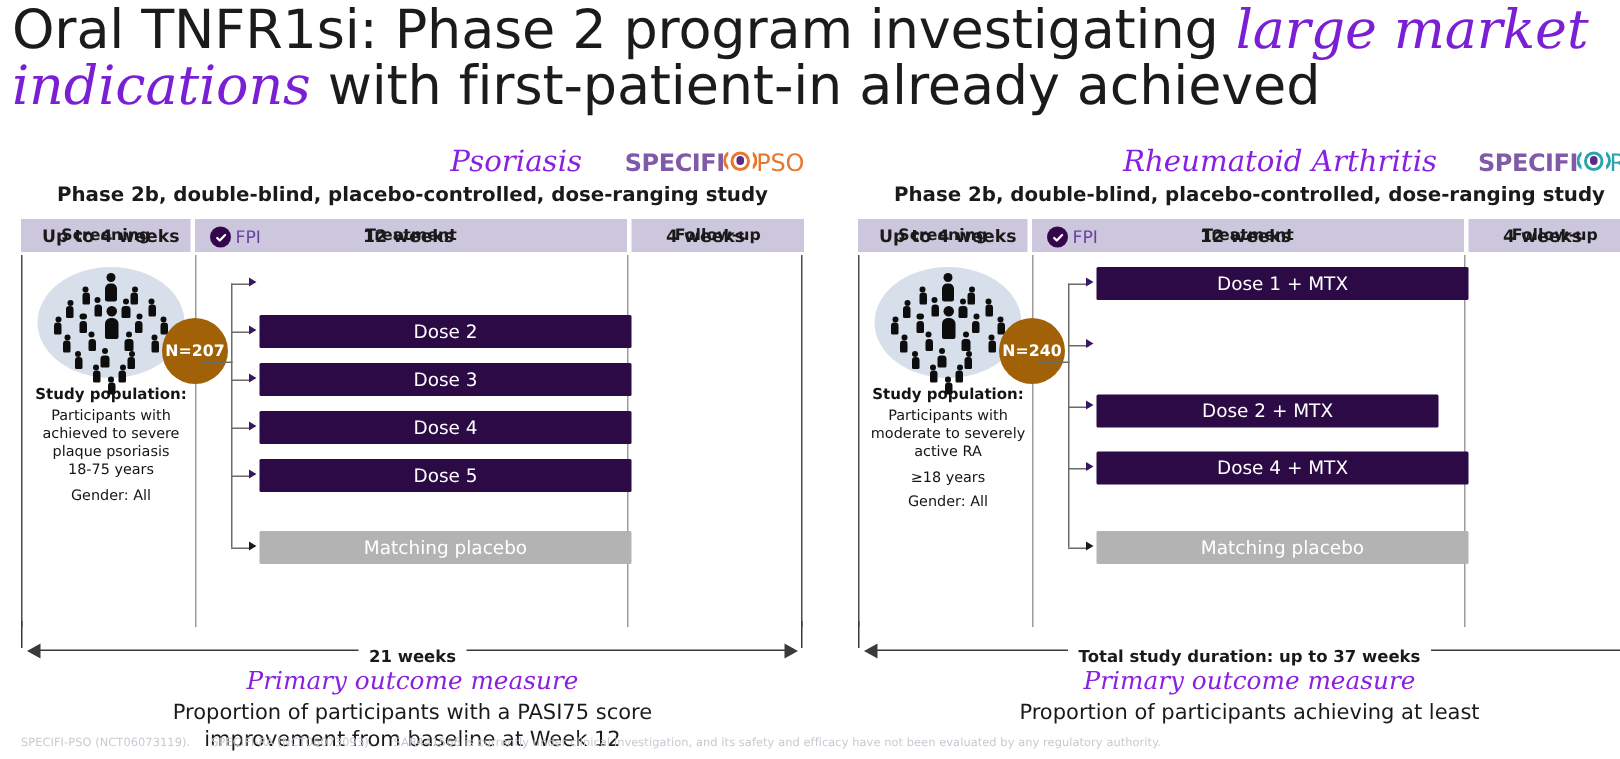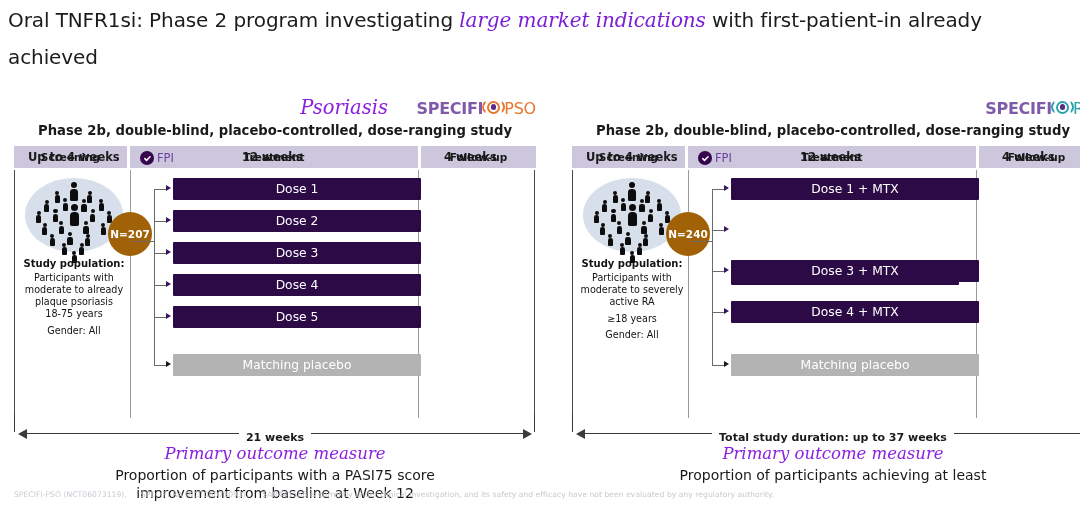--- a/index.html
+++ b/index.html
@@ -6,21 +6,21 @@
   body{
     width:1080px;height:506px;background:#ffffff;
     font-family:"DejaVu Sans","Liberation Sans",sans-serif;
     color:#1a1a1a;overflow:hidden;position:relative;
   }
   .slide{position:relative;width:1080px;height:506px;}
 
   
   .title{
     position:absolute;left:8px;top:2px;width:1064px;
-    font-size:20px;line-height:37px;font-weight:400;
+    font-size:36px;line-height:37px;font-weight:400;
     color:#1b1b1b;letter-spacing:-0.1px;
   }
   .title .em{
     color:#7a1fd4;font-style:italic;
     font-family:"DejaVu Serif","Liberation Serif",serif;
   }
 
   
   .panels{position:absolute;left:0;top:96px;width:1080px;height:398px;}
   .panel{position:absolute;top:0;width:522px;height:398px;}
@@ -265,36 +265,35 @@
                 <span class="p" style="left: 38%; top: 64.5px; width: 4px; height: 4px; border-radius: 50%;"></span>
                 <span class="p" style="left: 37.4%; top: 69px; width: 5.2px; height: 8px; border-radius: 2.2px 2.2px 1px 1px;"></span>
                 <span class="p" style="left: 56%; top: 64.5px; width: 4px; height: 4px; border-radius: 50%;"></span>
                 <span class="p" style="left: 55.4%; top: 69px; width: 5.2px; height: 8px; border-radius: 2.2px 2.2px 1px 1px;"></span>
                 <span class="p" style="left: 48.1%; top: 72.725px; width: 3.8px; height: 3.8px; border-radius: 50%;"></span>
                 <span class="p" style="left: 47.53%; top: 77px; width: 4.94px; height: 7.6px; border-radius: 2.09px 2.09px 0.95px 0.95px;"></span>
               </div>
             <div class="popttl">Study population:</div>
             <div class="poptxt">
               <span>Participants with</span><br>
-              <span>moderate to already</span><br>
+              <span>achieved to severe</span><br>
               <span>plaque psoriasis</span><br>
               <span>18-75 years</span>
               <span class="sp">Gender: All</span>
             </div>
           </div>
 
           <div class="ncirc" style="left:94px;top:42px;">N=207</div>
 
           <div class="arms" style="left:120px;top:8px;width:400px;height:212px;">
             <div class="bracket" style="left:20px;top:11px;height:176px;"></div>
             <div class="tick" style="left:0px;top:63px;width:21px;"></div>
 
             <div class="tick" style="left:20px;top:11px;width:14px;"></div>
             <div class="ahead" style="left:32px;top:7.4px;"></div>
-            <div class="arm dose" style="left:39px;top:0px;width:248px;">Dose 1</div>
 
             <div class="tick" style="left:20px;top:43px;width:14px;"></div>
             <div class="ahead" style="left:32px;top:39.4px;"></div>
             <div class="arm dose" style="left:39px;top:32px;width:248px;">Dose 2</div>
 
             <div class="tick" style="left:20px;top:75px;width:14px;"></div>
             <div class="ahead" style="left:32px;top:71.4px;"></div>
             <div class="arm dose" style="left:39px;top:64px;width:248px;">Dose 3</div>
 
             <div class="tick" style="left:20px;top:107px;width:14px;"></div>
@@ -326,20 +325,21 @@
         <div class="t">
           <span>Proportion of participants with a PASI75 score</span><br>
           <span>improvement from baseline at Week 12</span>
         </div>
       </div>
     </div>
 
     <div class="panel ra">
 
       <div class="panel-head">
+        <div class="indication">Rheumatoid Arthritis</div>
         <div class="logo" style="color:#2aa3ad;">
           <span class="word1">SPECIFI</span>
           <span class="mark">
             <span class="arcL"></span>
               <span class="ring"></span>
               <span class="dot"></span>
               <span class="arcR"></span>
           </span>
           <span class="word2" style="color:#2aa3ad;">RA</span>
         </div>
@@ -441,21 +441,20 @@
             <div class="tick" style="left:20px;top:11px;width:14px;"></div>
             <div class="ahead" style="left:32px;top:7.4px;"></div>
             <div class="arm dose" style="left:39px;top:0px;width:248px;">Dose 1 + MTX</div>
 
             <div class="tick" style="left:20px;top:52px;width:14px;"></div>
             <div class="ahead" style="left:32px;top:48.4px;"></div>
             <div class="arm dose" style="left:39px;top:41px;width:228px;margin-top:44px;">Dose 2 + MTX</div>
 
             <div class="tick" style="left:20px;top:93px;width:14px;"></div>
             <div class="ahead" style="left:32px;top:89.4px;"></div>
-            <div class="arm dose" style="left:39px;top:82px;width:248px;">Dose 3 + MTX</div>
 
             <div class="tick" style="left:20px;top:134px;width:14px;"></div>
             <div class="ahead" style="left:32px;top:130.4px;"></div>
             <div class="arm dose" style="left:39px;top:123px;width:248px;">Dose 4 + MTX</div>
 
             <div class="tick" style="left:20px;top:187px;width:14px;"></div>
             <div class="ahead" style="left:32px;top:183.4px;border-left-color:#1a1a1a;"></div>
             <div class="arm placebo" style="left:39px;top:176px;width:248px;">Matching placebo</div>
           </div>
         </div>

